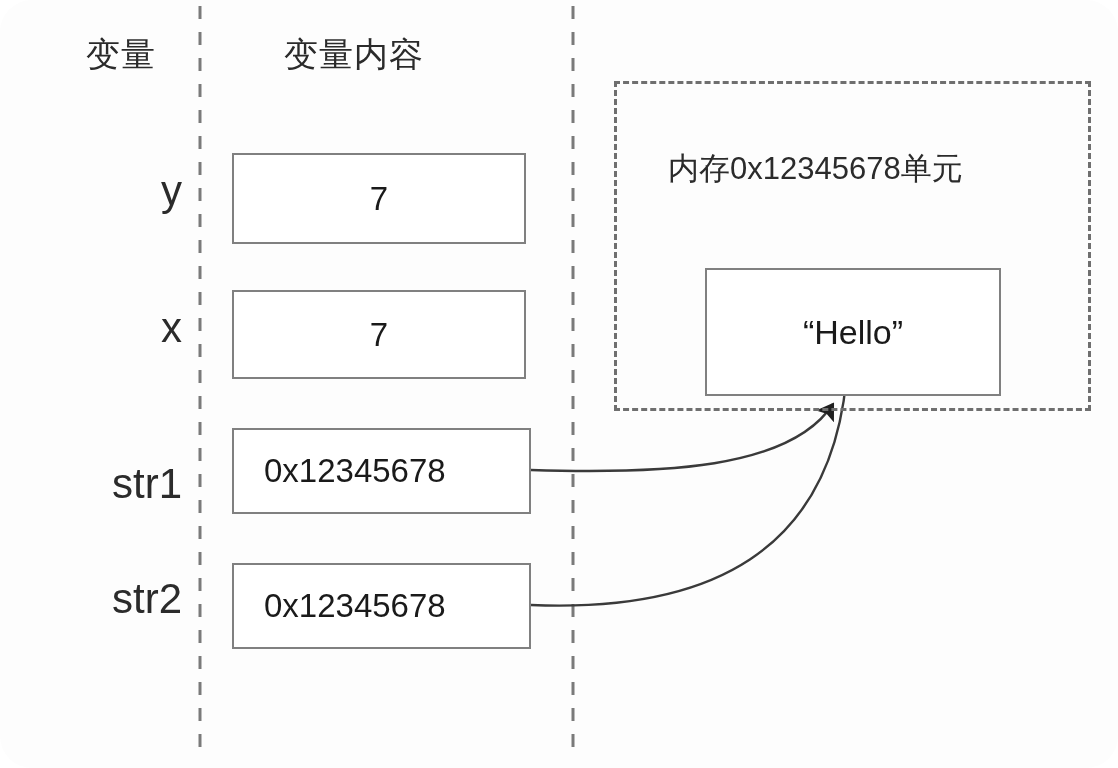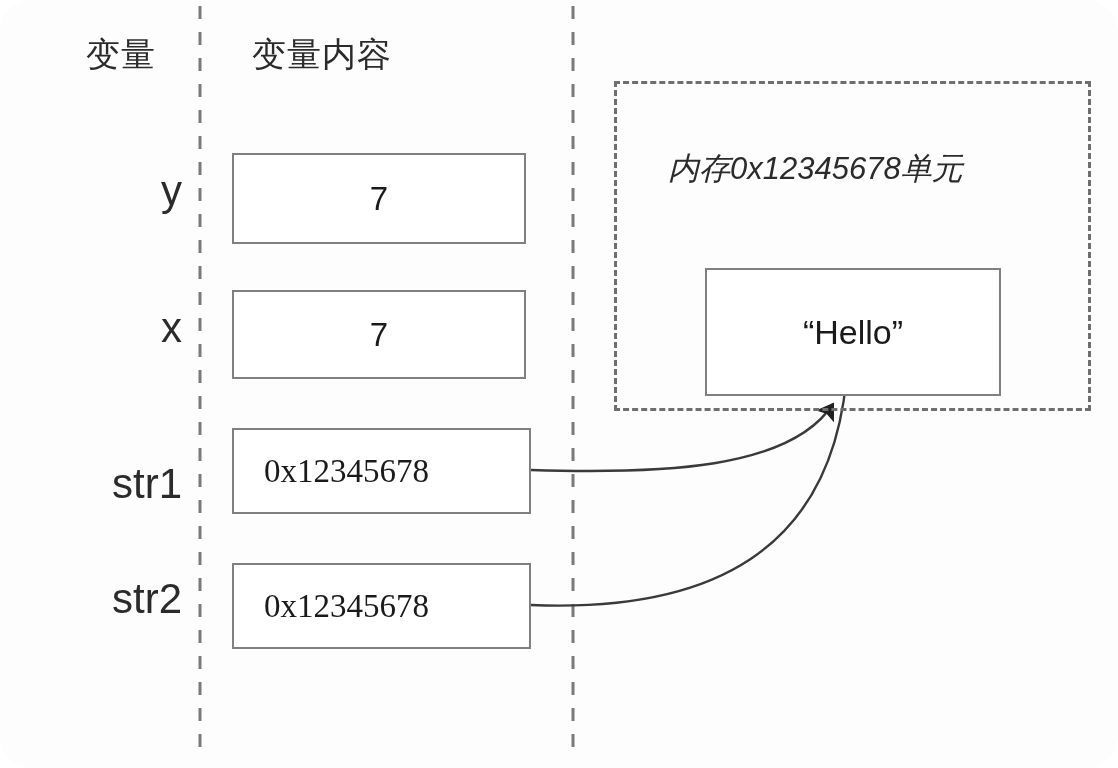--- a/index.html
+++ b/index.html
@@ -28,21 +28,21 @@
   }
   
   .col-header {
     position: absolute;
     font-size: 34px;
     color: #2b2b2b;
     white-space: nowrap;
     letter-spacing: 1px;
   }
   #header-variable { left: 86px;  top: 32px; }
-  #header-content  { left: 252px; top: 32px; }
+  #header-content  { left: 284px; top: 32px; }
 
   
   .var-label {
     position: absolute;
     font-size: 42px;
     color: #2b2b2b;
     text-align: right;
     width: 160px;
     left: 22px;
     white-space: nowrap;
@@ -59,21 +59,21 @@
     width: 294px;
     border: 2px solid #808080;
     background: #ffffff;
     box-sizing: border-box;
     display: flex;
     align-items: center;
     font-size: 33px;
     color: #1a1a1a;
   }
   .value-box.centered { justify-content: center; }
-  .value-box.padded   { justify-content: flex-start; padding-left: 30px; font-family: Liberation Serif, serif; }
+  .value-box.padded   { justify-content: flex-start; padding-left: 30px; }
   #box-y    { top: 153px; height: 91px; }
   #box-x    { top: 290px; height: 89px; }
   #box-str1 { top: 428px; height: 86px; width: 299px; }
   #box-str2 { top: 563px; height: 86px; width: 299px; }
 
   
   #memory-region {
     position: absolute;
     left: 614px;
     top: 81px;
@@ -83,21 +83,20 @@
     box-sizing: border-box;
     background: transparent;
   }
   #memory-region-label {
     position: absolute;
     left: 668px;
     top: 148px;
     font-size: 31px;
     color: #2b2b2b;
     white-space: nowrap;
-    font-style: italic;
   }
   #memory-cell {
     position: absolute;
     left: 705px;
     top: 268px;
     width: 296px;
     height: 128px;
     border: 2px solid #808080;
     background: #ffffff;
     box-sizing: border-box;

